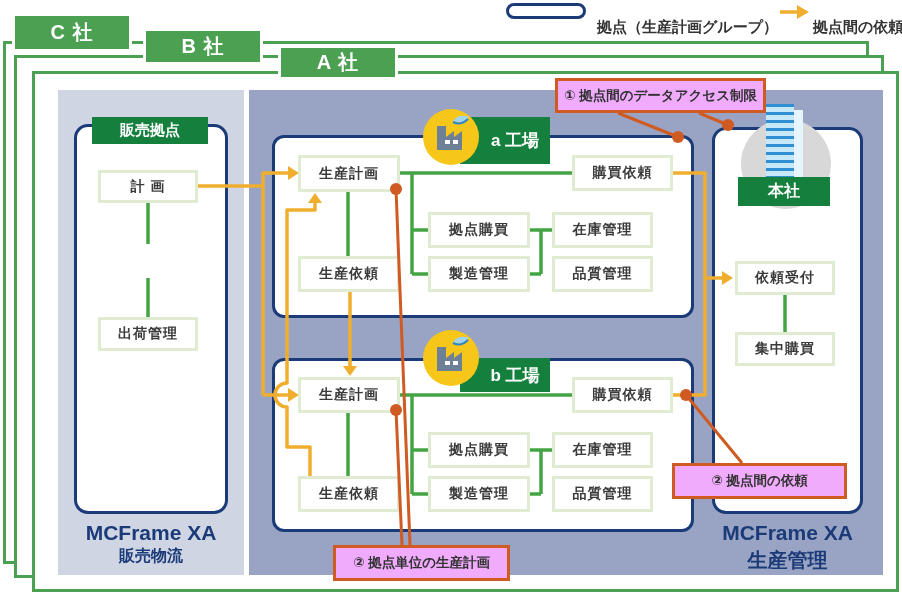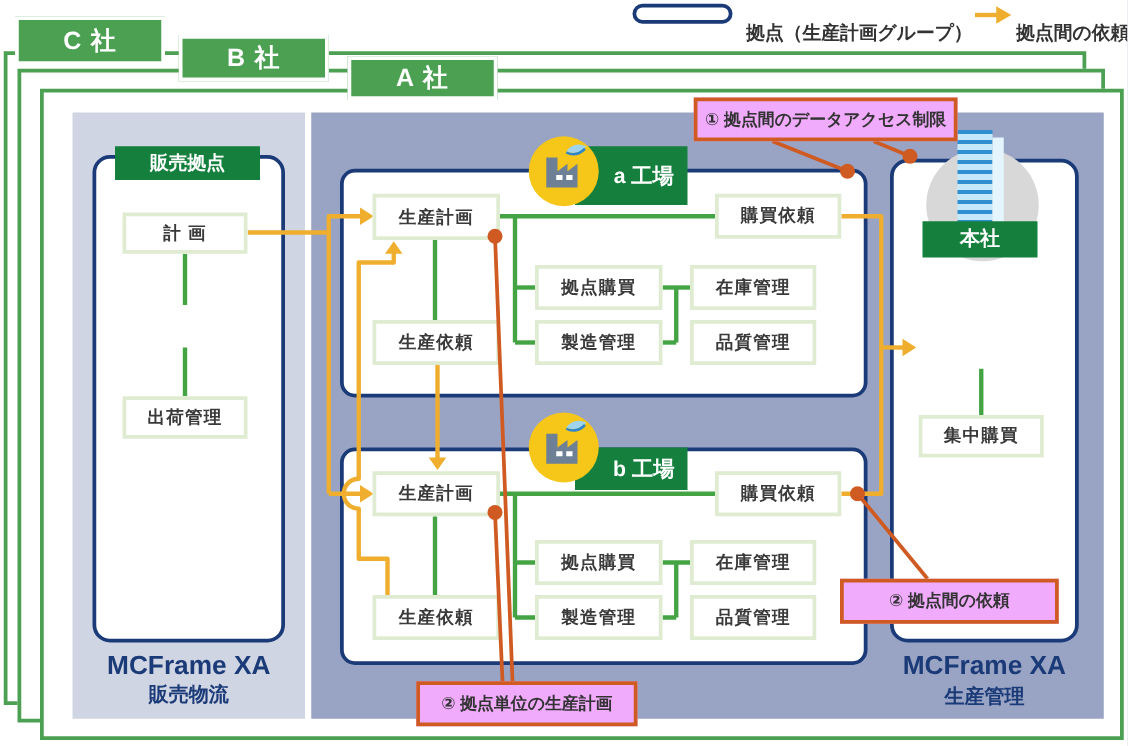--- a/index.html
+++ b/index.html
@@ -202,28 +202,31 @@
   <div class="mod" style="left:428px;top:476px;width:102px;height:36px;">
       <span>製造管理</span>
     </div>
   <div class="mod" style="left:552px;top:476px;width:101px;height:36px;">
       <span>品質管理</span>
     </div>
   <div class="mod" style="left:298px;top:476px;width:102px;height:36px;">
       <span>生産依頼</span>
     </div>
 
+  <div class="mod" style="left:735px;top:261px;width:100px;height:34px;">
+      <span>依頼受付</span>
+    </div>
   <div class="mod" style="left:735px;top:332px;width:100px;height:34px;">
       <span>集中購買</span>
     </div>
 
   <div class="prodname" style="left:58px;top:521px;width:186px;font-size:21px;">MCFrame XA</div>
   <div class="prodname" style="left:58px;top:546px;width:186px;font-size:16px;">販売物流</div>
   <div class="prodname" style="left:705px;top:521px;width:165px;font-size:21px;">MCFrame XA</div>
-  <div class="prodname" style="left:705px;top:547px;width:165px;font-size:16px;">生産管理</div>
+  <div class="prodname" style="left:705px;top:547px;width:165px;font-size:20px;">生産管理</div>
 
   <svg class="layer redlayer" width="902" height="597" viewBox="0 0 902 597">
     <g stroke="#cf5a22" stroke-width="3" fill="none">
       <path d="M618 113 L678 137"></path>
       <path d="M699 113 L728 125"></path>
       <path d="M396 189 L410 545"></path>
       <path d="M396 410 L402 545"></path>
       <path d="M686 395 L742 463"></path>
     </g>
     <g fill="#cf5a22" stroke="none">

